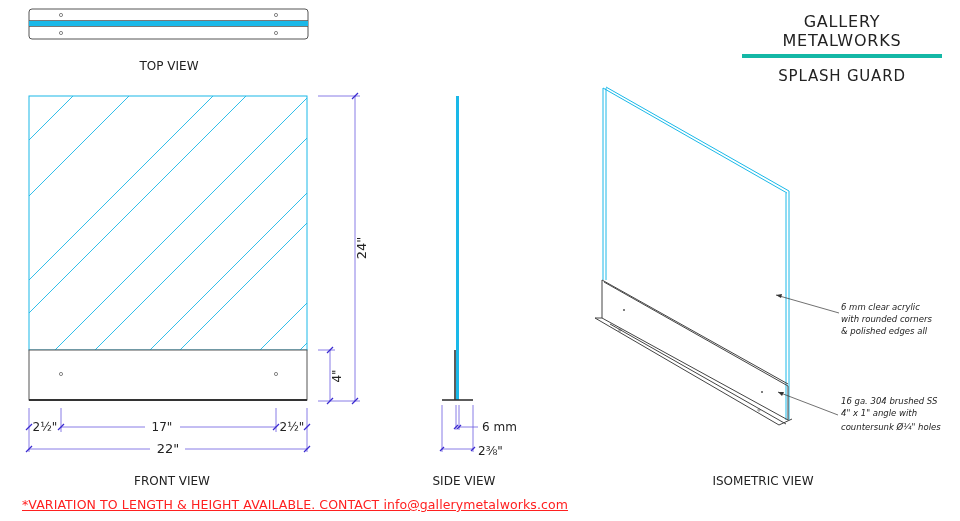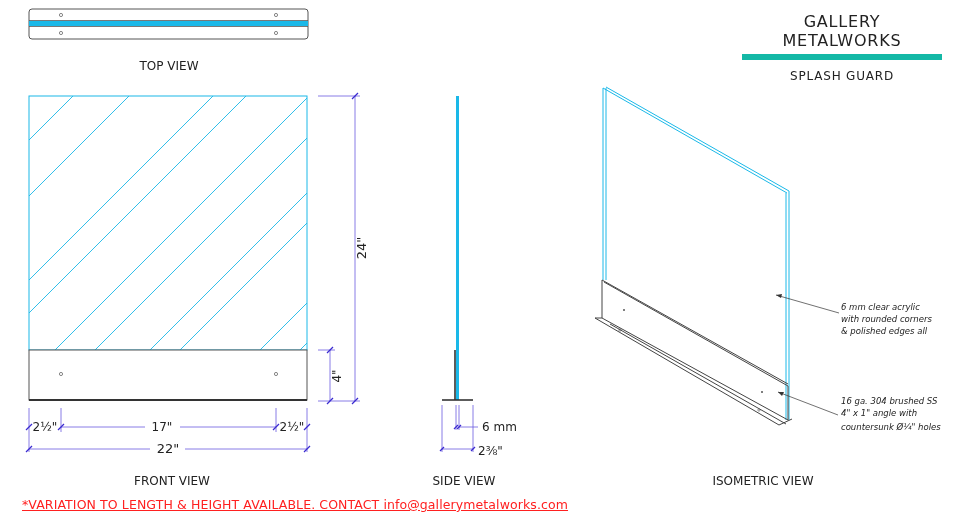--- a/index.html
+++ b/index.html
@@ -3,22 +3,22 @@
 <meta charset="utf-8">
 <style>
   html, body { margin:0; padding:0; background:#ffffff; }
   body { width:960px; height:521px; position:relative; overflow:hidden; font-family:"DejaVu Sans", sans-serif; }
   svg { position:absolute; left:0; top:0; }
   .lbl { font-family:"DejaVu Sans", sans-serif; fill:#222; }
   .dim { font-family:"DejaVu Sans", sans-serif; fill:#222; }
   .note { font-family:"DejaVu Sans", sans-serif; fill:#222; font-style:italic; }
   .footer { position:absolute; left:22px; top:497px; font-size:12.5px; color:#ff2020; letter-spacing:0.1px; white-space:nowrap;text-decoration:underline; }
   .title-block { position:absolute; right:18px; top:12px; width:200px; text-align:center; }
-  .company { font-size:16px; color:#222; letter-spacing:0.8px; padding-bottom:4px; border-bottom:6px solid #14b8a6; }
-  .product { font-size:12px; color:#222; letter-spacing:0.8px; margin-top:9px; }
+  .company { font-size:16px; color:#222; letter-spacing:0.8px; padding-bottom:4px; border-bottom:4px solid #14b8a6; }
+  .product { font-size:15px; color:#222; letter-spacing:0.8px; margin-top:9px; }
 </style>
 </head>
 <body>
 
 <div class="title-block">
   <div class="company">GALLERY METALWORKS</div>
   <div class="product">SPLASH GUARD</div>
 </div>
 
 <svg width="960" height="521" viewBox="0 0 960 521">

